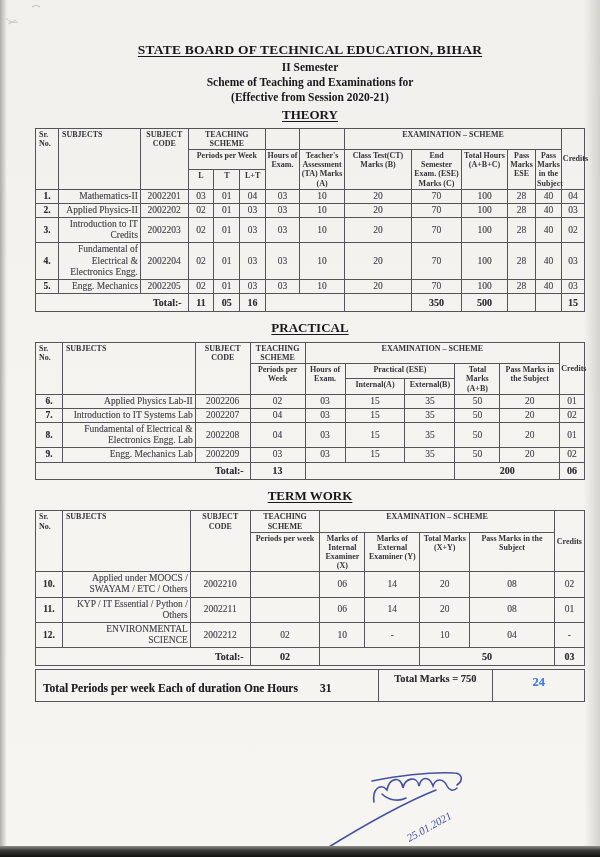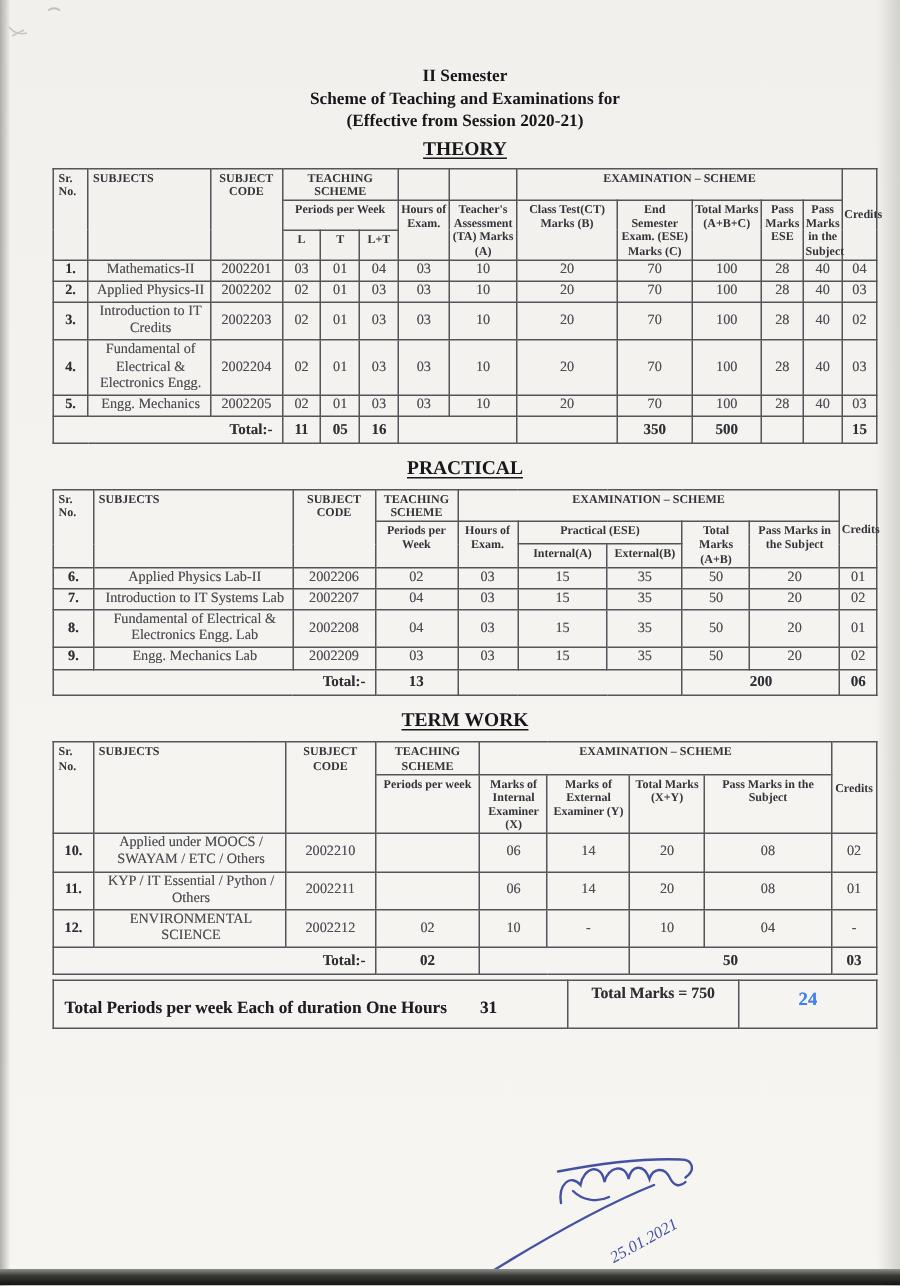--- a/index.html
+++ b/index.html
@@ -23,21 +23,21 @@
 
   table{border-collapse:collapse;table-layout:fixed;width:550px;}
   table,th,td{border:1px solid #54545b;}
   th{font-size:8px;font-weight:bold;vertical-align:top;text-align:center;
      padding:1px 1px;line-height:1.14;white-space:pre-line;color:#33333a;}
   th.al{text-align:left;padding-left:3px;}
   th.vmid{vertical-align:middle;}
   td{font-size:9.5px;color:#4b4b52;text-align:center;vertical-align:middle;
      padding:1px 2px;line-height:1.18;text-shadow:0 0 .4px rgba(70,70,78,.5);}
   td.c-sr{font-weight:bold;color:#2d2d34;}
-  td.c-subj{text-align:center;padding-left:4px;}
+  td.c-subj{text-align:right;padding-left:4px;}
   tfoot td{font-weight:bold;color:#2e2e35;font-size:10px;padding:2.5px 2px;}
   tfoot td.total-label{text-align:right;padding-right:6px;}
 
   #summary-table{margin-top:3px;}
   #summary-table td{border:1px solid #54545b;}
   .summary-left{font-size:11.5px;font-weight:bold;text-align:left;vertical-align:bottom;
      padding:12px 4px 5px 7px;color:#1e1e24;margin-left:35px;}
   .summary-left .val{margin-left:22px;}
   .summary-marks{font-size:10.5px;font-weight:bold;vertical-align:top;padding-top:3px;color:#2e2e35;}
   .summary-credits{font-size:12.5px;font-weight:bold;vertical-align:top;padding-top:5px;color:#3b82f6;}
@@ -49,20 +49,21 @@
 <body>
 
 <svg class="pencil-marks" viewBox="0 0 60 28">
   <path d="M30,5 q4,-3 8,0" stroke="#9b9992" stroke-width="1.2" fill="none"></path>
   <path d="M4,16 q5,6 12,4 M6,22 l8,-4" stroke="#a5a39c" stroke-width="1" fill="none"></path>
 </svg>
 
 <div class="content">
 
   <div class="doc-header">
+    <div class="doc-title">STATE BOARD OF TECHNICAL EDUCATION, BIHAR</div>
     <div class="doc-sub">II Semester</div>
     <div class="doc-sub">Scheme of Teaching and Examinations for</div>
     <div class="doc-sub">(Effective from Session 2020-21)</div>
   </div>
 
   <div class="section-heading first">THEORY</div>
 
   <table id="theory-table">
     <colgroup>
       <col style="width:4.2%">
@@ -91,21 +92,21 @@
         <th></th>
         <th colspan="5">EXAMINATION – SCHEME</th>
         <th rowspan="3" class="vmid">Credits</th>
       </tr>
       <tr>
         <th colspan="3">Periods per Week</th>
         <th rowspan="2">Hours of Exam.</th>
         <th rowspan="2">Teacher's Assessment (TA) Marks (A)</th>
         <th rowspan="2">Class Test(CT) Marks (B)</th>
         <th rowspan="2">End Semester Exam. (ESE) Marks (C)</th>
-        <th rowspan="2">Total Marks (A+B+C)</th>
+        <th rowspan="2">Total Hours (A+B+C)</th>
         <th rowspan="2">Pass Marks ESE</th>
         <th rowspan="2">Pass Marks in the Subject</th>
       </tr>
       <tr>
         <th>L</th>
         <th>T</th>
         <th>L+T</th>
       </tr>
     </thead>
     <tbody>

